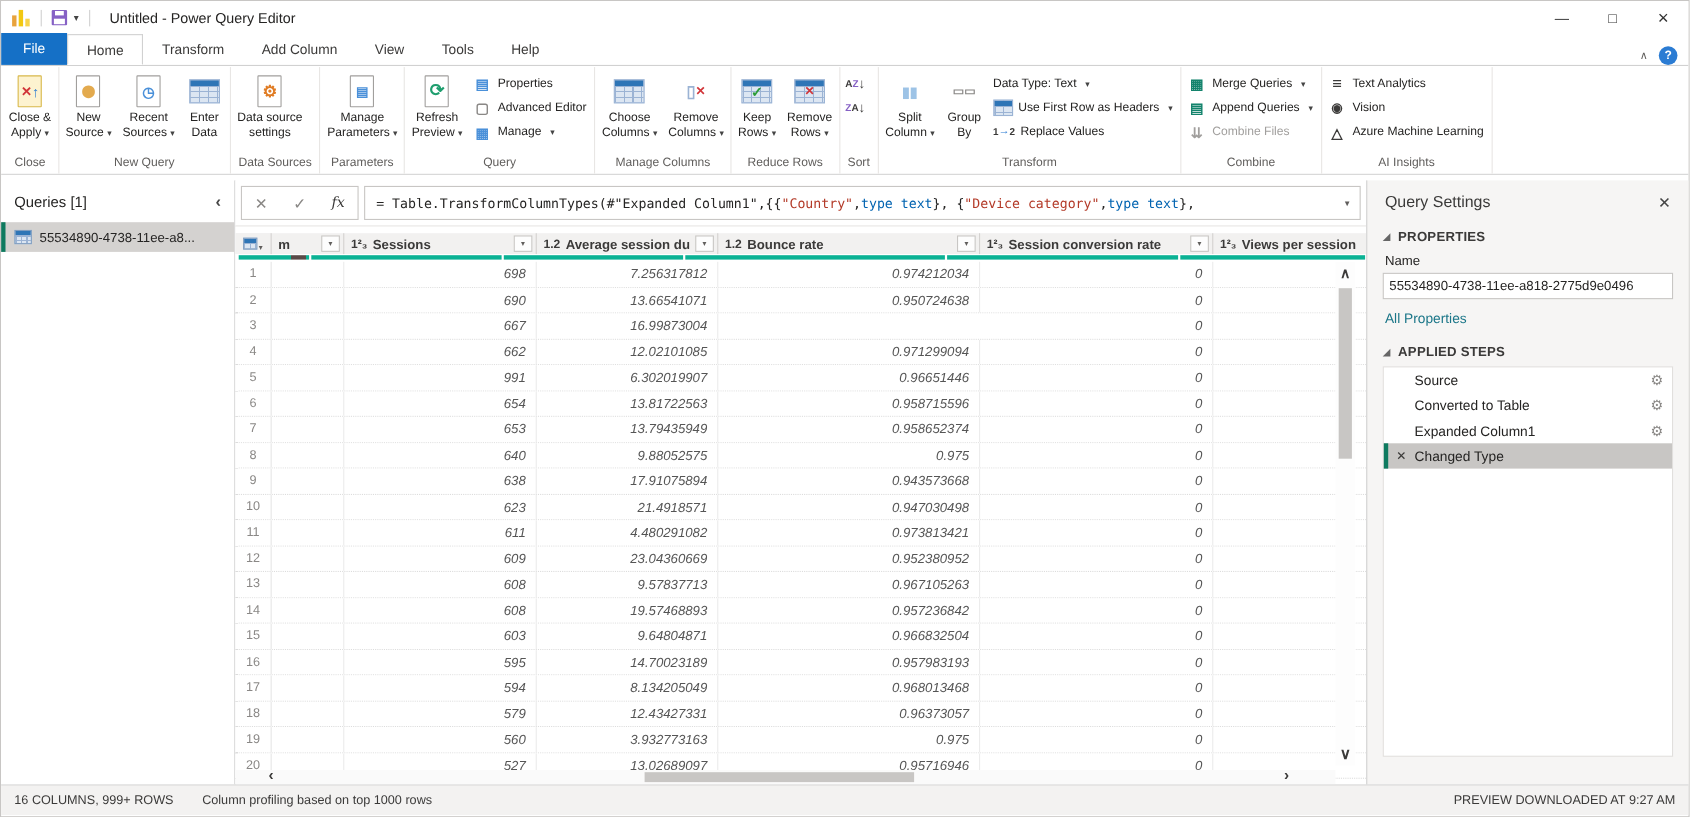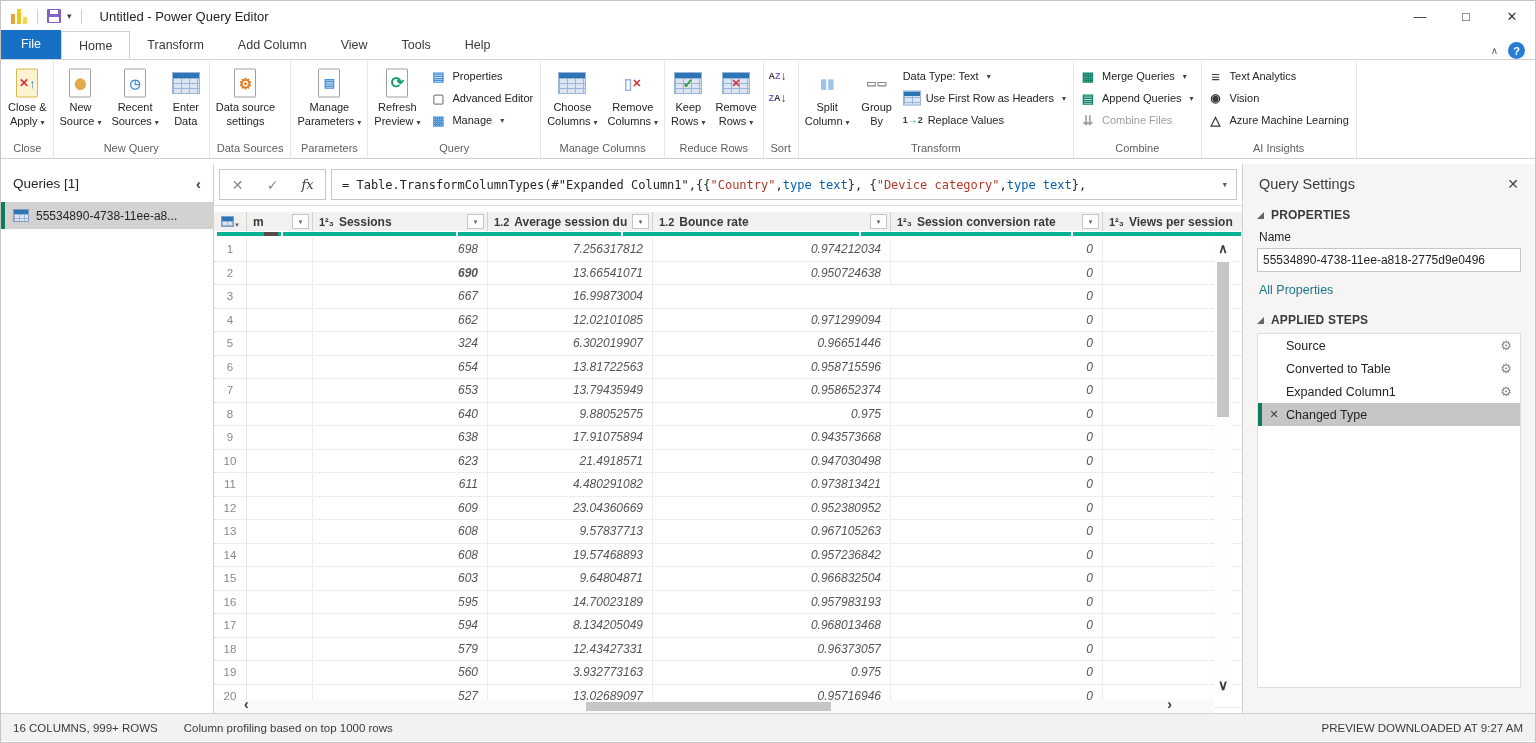--- a/index.html
+++ b/index.html
@@ -504,21 +504,21 @@
             <div class="cell" style="width: 66px; min-width: 66px;"></div>
             <div class="cell" style="width: 175px; min-width: 175px;">698</div>
             <div class="cell" style="width: 165px; min-width: 165px;">7.256317812</div>
             <div class="cell" style="width: 238px; min-width: 238px;">0.974212034</div>
             <div class="cell" style="width: 212px; min-width: 212px;">0</div>
             <div class="cell" style="width: 170px; min-width: 170px;"></div>
           </div>
           <div class="trow">
             <div class="idx">2</div>
             <div class="cell" style="width: 66px; min-width: 66px;"></div>
-            <div class="cell" style="width: 175px; min-width: 175px; font-weight: bold;">690</div>
+            <div class="cell" style="width: 175px; min-width: 175px;">690</div>
             <div class="cell" style="width: 165px; min-width: 165px;">13.66541071</div>
             <div class="cell" style="width: 238px; min-width: 238px;">0.950724638</div>
             <div class="cell" style="width: 212px; min-width: 212px;">0</div>
             <div class="cell" style="width: 170px; min-width: 170px;"></div>
           </div>
           <div class="trow">
             <div class="idx">3</div>
             <div class="cell" style="width: 66px; min-width: 66px;"></div>
             <div class="cell" style="width: 175px; min-width: 175px;">667</div>
             <div class="cell" style="width: 165px; min-width: 165px;">16.99873004</div>
@@ -531,21 +531,21 @@
             <div class="cell" style="width: 66px; min-width: 66px;"></div>
             <div class="cell" style="width: 175px; min-width: 175px;">662</div>
             <div class="cell" style="width: 165px; min-width: 165px;">12.02101085</div>
             <div class="cell" style="width: 238px; min-width: 238px;">0.971299094</div>
             <div class="cell" style="width: 212px; min-width: 212px;">0</div>
             <div class="cell" style="width: 170px; min-width: 170px;"></div>
           </div>
           <div class="trow">
             <div class="idx">5</div>
             <div class="cell" style="width: 66px; min-width: 66px;"></div>
-            <div class="cell" style="width: 175px; min-width: 175px;">324</div>
+            <div class="cell" style="width: 175px; min-width: 175px;">991</div>
             <div class="cell" style="width: 165px; min-width: 165px;">6.302019907</div>
             <div class="cell" style="width: 238px; min-width: 238px;">0.96651446</div>
             <div class="cell" style="width: 212px; min-width: 212px;">0</div>
             <div class="cell" style="width: 170px; min-width: 170px;"></div>
           </div>
           <div class="trow">
             <div class="idx">6</div>
             <div class="cell" style="width: 66px; min-width: 66px;"></div>
             <div class="cell" style="width: 175px; min-width: 175px;">654</div>
             <div class="cell" style="width: 165px; min-width: 165px;">13.81722563</div>

